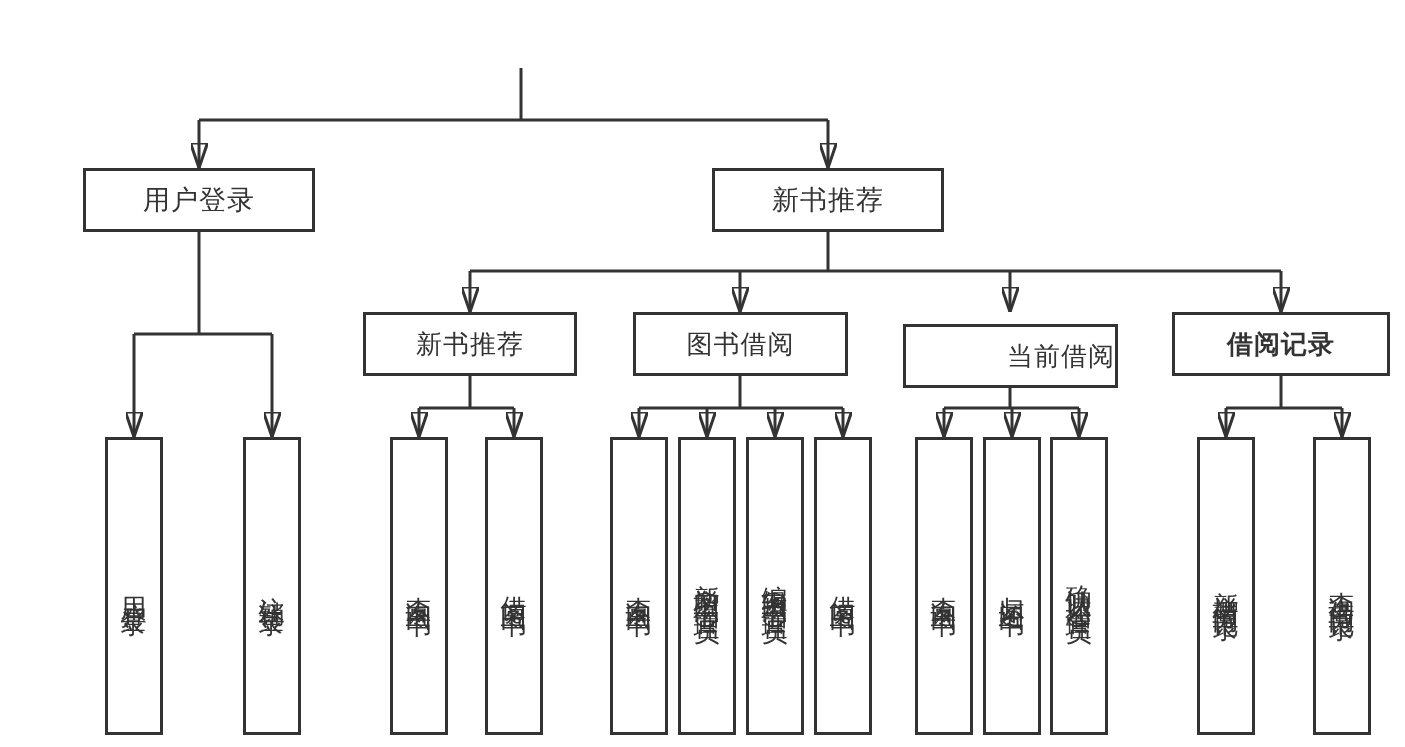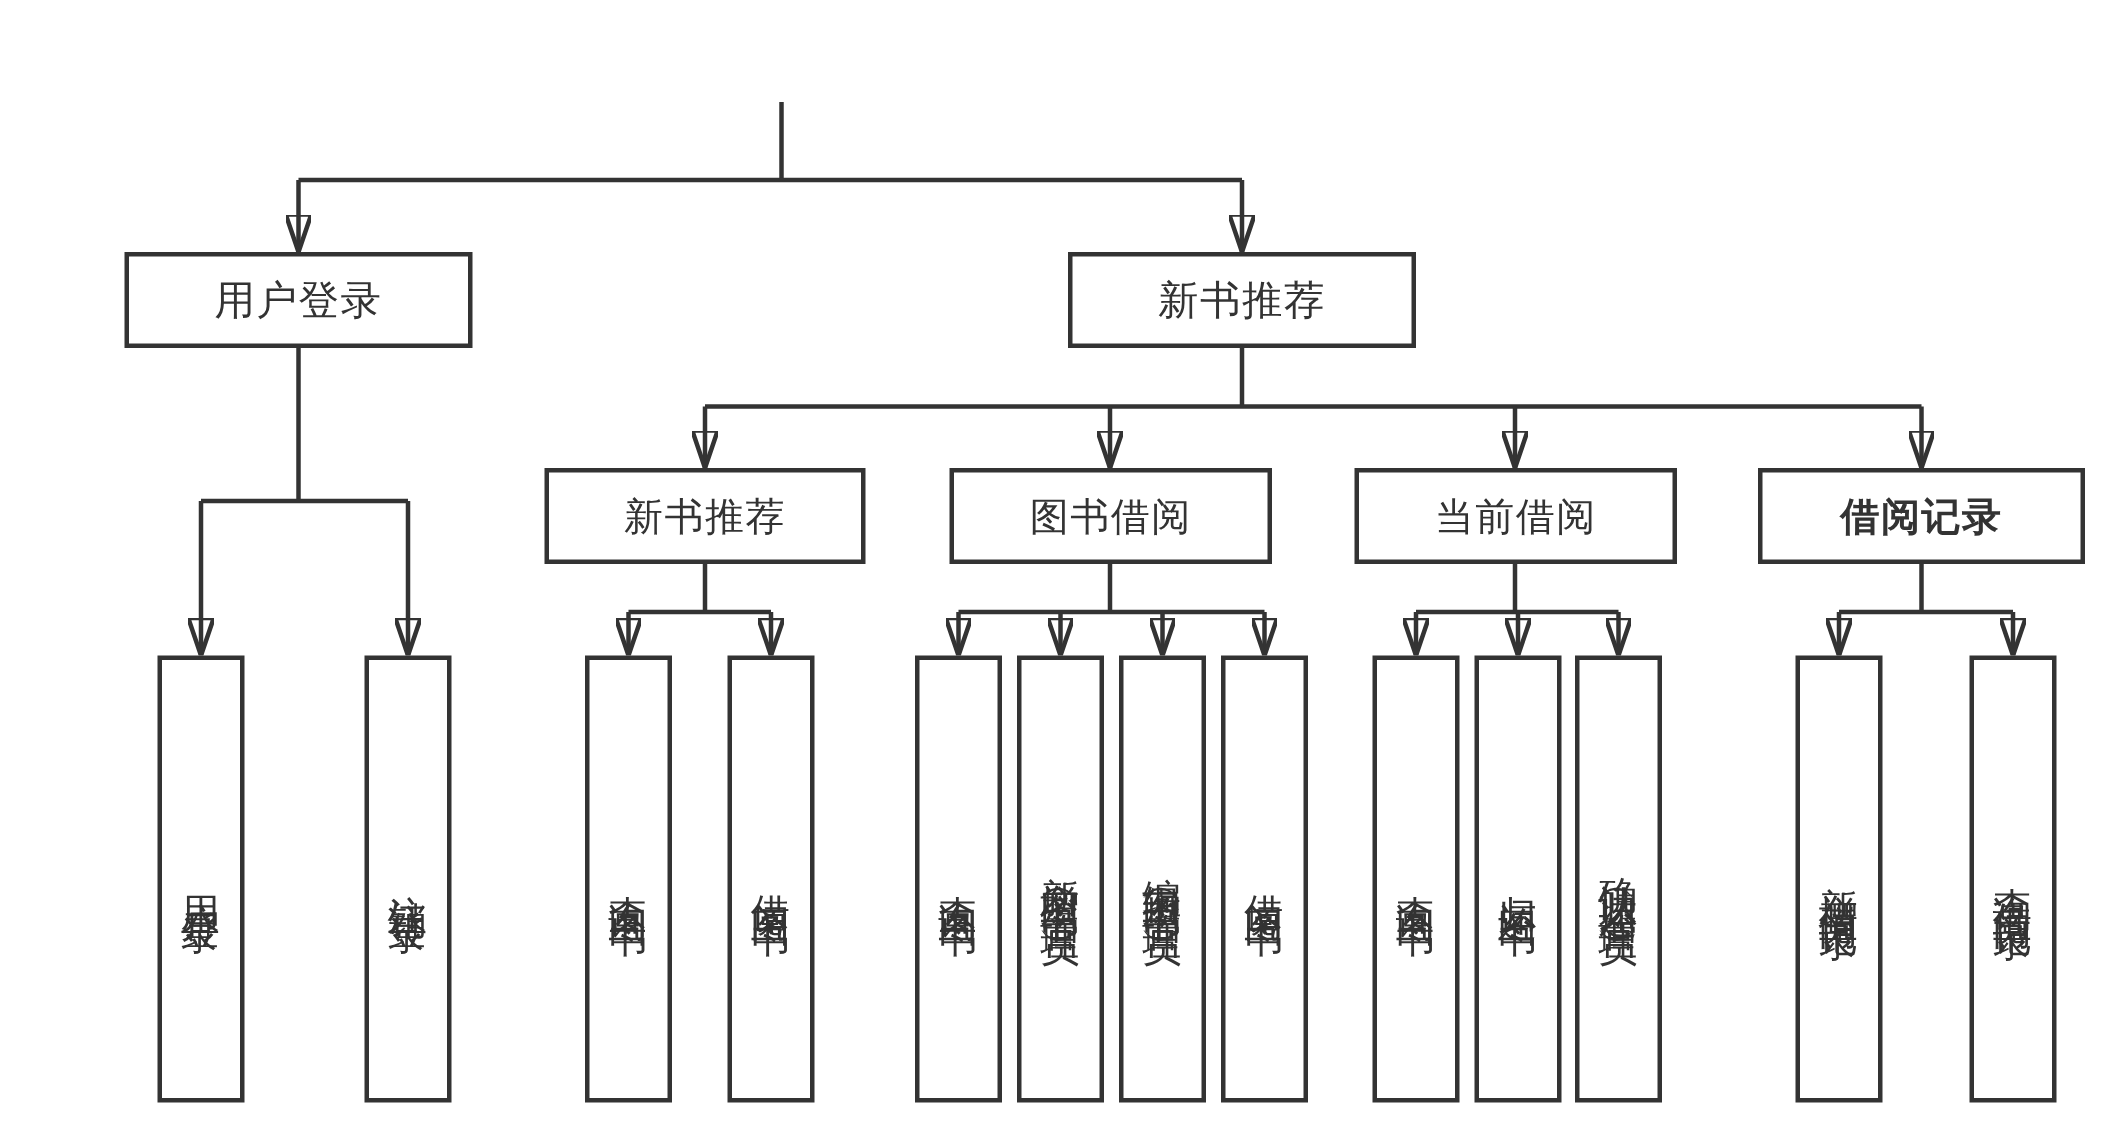--- a/index.html
+++ b/index.html
@@ -28,21 +28,21 @@
     border:3px solid var(--line);
     display:flex;align-items:center;justify-content:center;
     text-align:center;
   }
   .nh .lbl{white-space:nowrap;}
   .n-root{left:20px;top:13px;width:1003px;height:55px;font-size:28px;letter-spacing:2px;}
   .n-l1a{left:83px;top:168px;width:232px;height:64px;font-size:27px;letter-spacing:1px;}
   .n-l1b{left:712px;top:168px;width:232px;height:64px;font-size:27px;letter-spacing:1px;}
   .n-l2a{left:363px;top:312px;width:214px;height:64px;font-size:26px;letter-spacing:1px;}
   .n-l2b{left:633px;top:312px;width:215px;height:64px;font-size:26px;letter-spacing:1px;font-family:Liberation Mono, monospace;}
-  .n-l2c{left:903px;top:312px;width:215px;height:64px;font-size:26px;letter-spacing:1px;}
+  .n-l2c{left:903px;top:324px;width:215px;height:64px;font-size:26px;letter-spacing:1px;justify-content:flex-end;}
   .n-l2d{left:1172px;top:312px;width:218px;height:64px;font-size:26px;letter-spacing:1px;font-weight:bold;}
   .nv{top:437px;width:58px;height:298px;}
   .vlbl{
     writing-mode:vertical-rl;
     text-orientation:mixed;
     font-size:26px;
     letter-spacing:5px;
     line-height:1;
     white-space:nowrap;
   }

